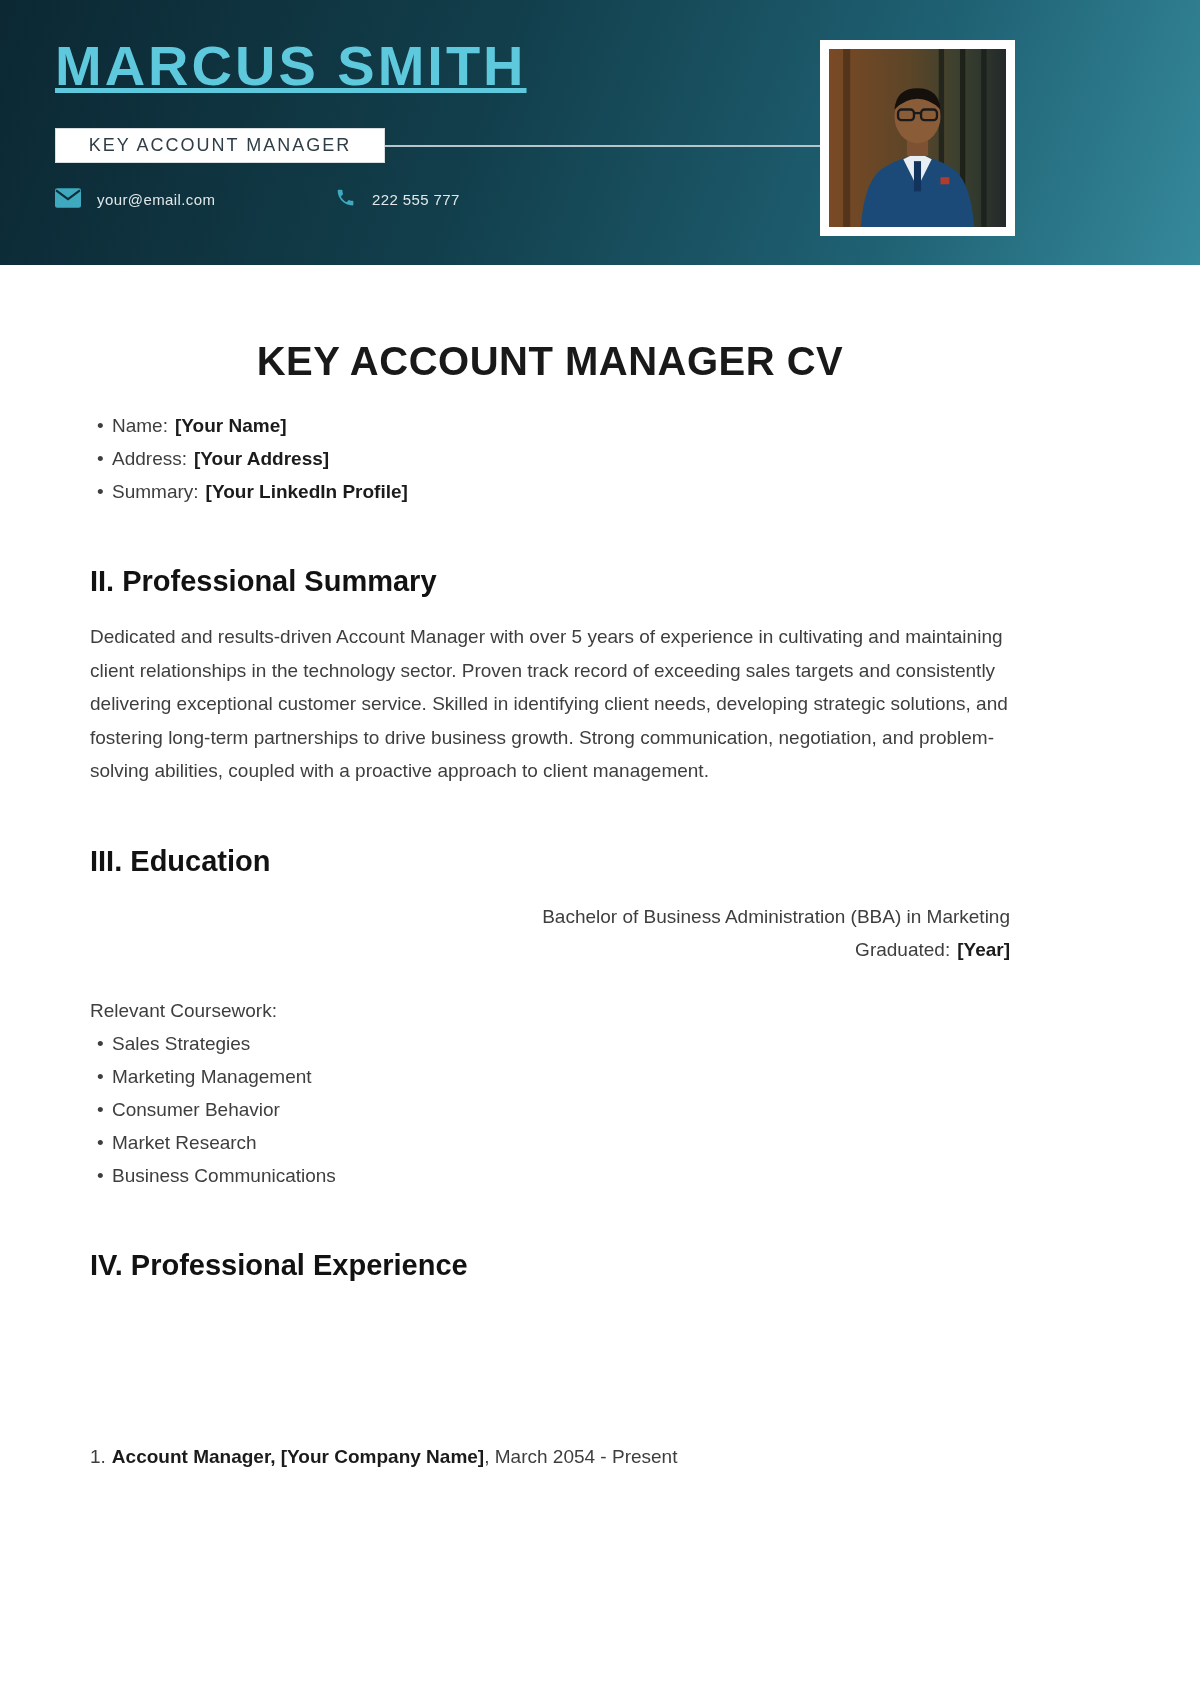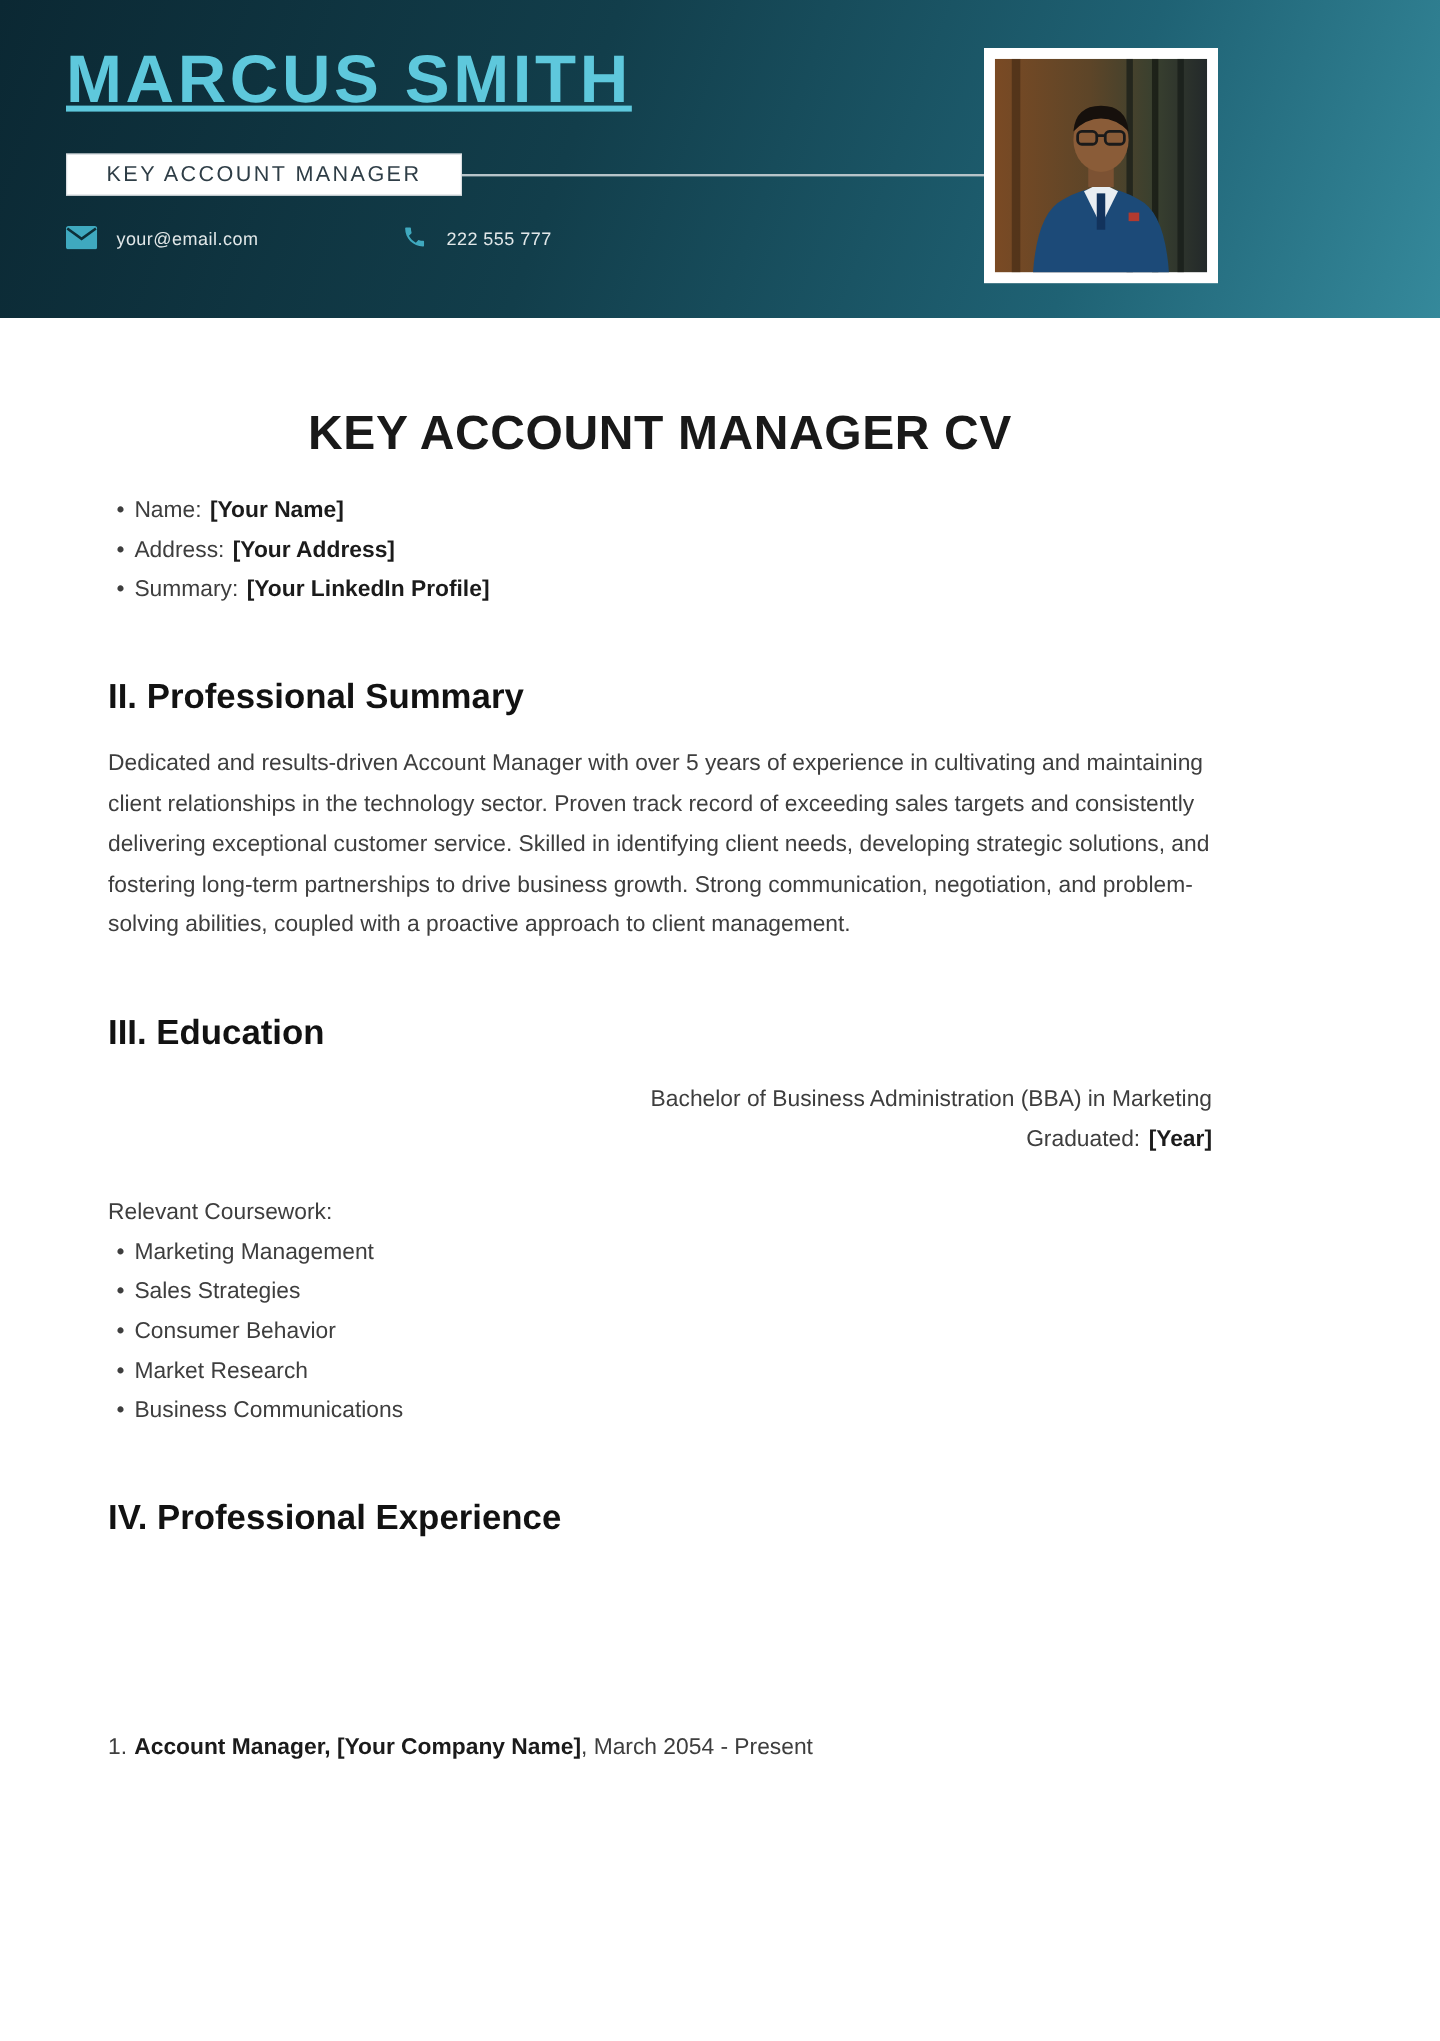--- a/index.html
+++ b/index.html
@@ -183,22 +183,22 @@
 
   <h2 class="section-heading">III. Education</h2>
   <div class="edu-block">
     <div class="txt">Bachelor of Business Administration (BBA) in Marketing</div>
     <div class="txt">
       <span>Graduated:</span><span class="b pi-value">[Year]</span>
     </div>
   </div>
   <div class="txt coursework-label">Relevant Coursework:</div>
   <ul class="bullet-list txt coursework-list">
+    <li>Sales Strategies</li>
     <li>Marketing Management</li>
-    <li>Sales Strategies</li>
     <li>Consumer Behavior</li>
     <li>Market Research</li>
     <li>Business Communications</li>
   </ul>
 
   <h2 class="section-heading">IV. Professional Experience</h2>
   <div class="txt exp-item">
     <span class="exp-number">1.</span><span class="b">Account Manager, [Your Company Name]</span><span>, March 2054 - Present</span>
   </div>
 

